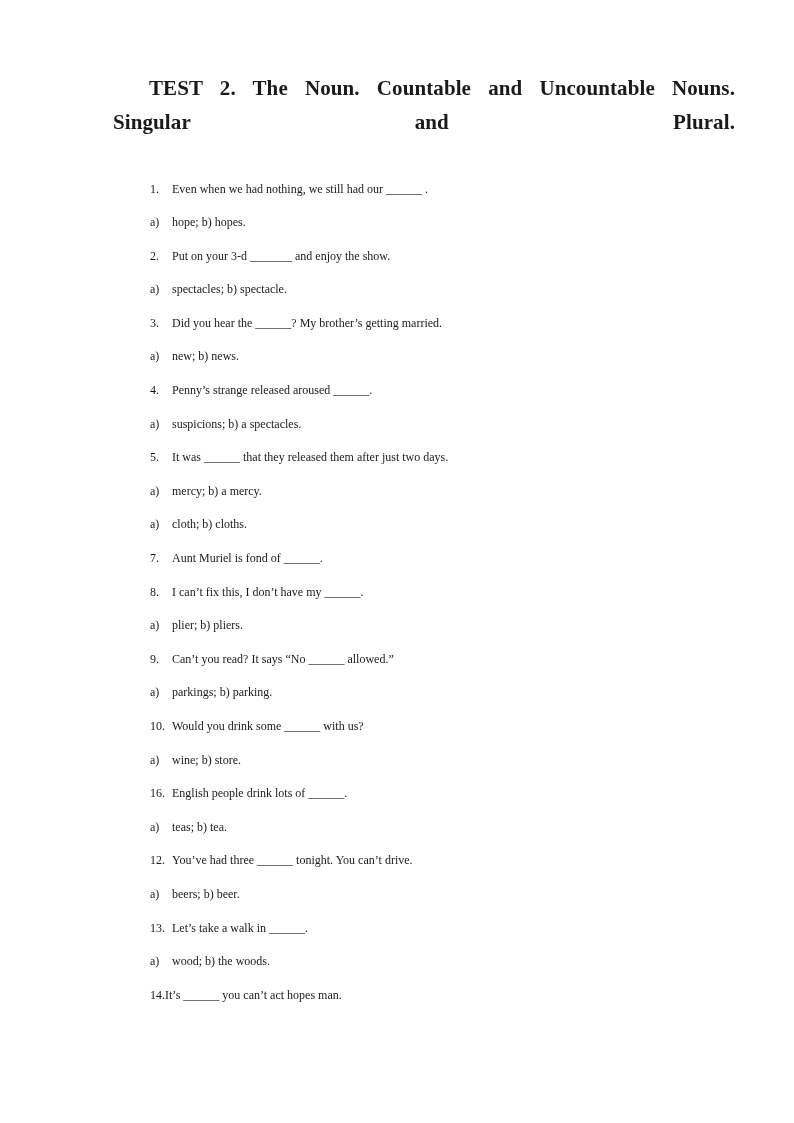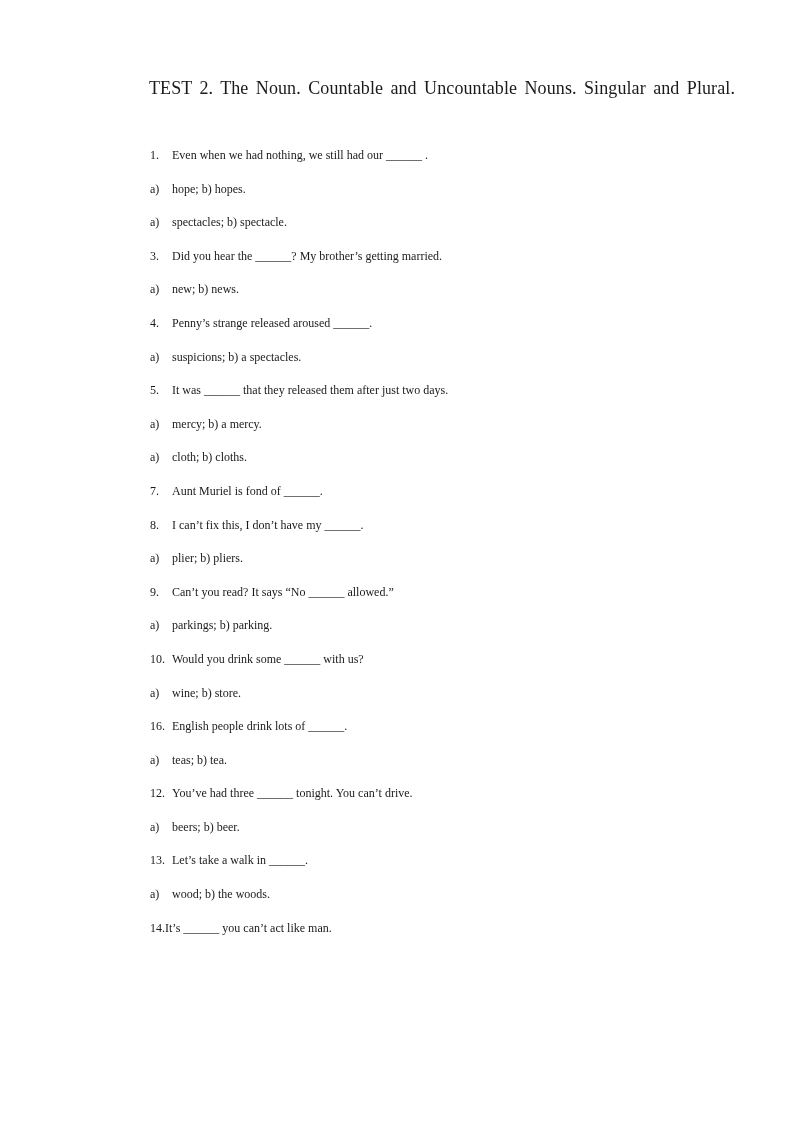--- a/index.html
+++ b/index.html
@@ -22,22 +22,22 @@
     padding: 0;
     overflow: hidden;
   }
   .doc-body {
     position: absolute;
     left: 113px;
     top: 72px;
     width: 622px;
   }
   .title {
-    font-size: 18px;
-    font-weight: normal;
+    font-size: 21px;
+    font-weight: bold;
     line-height: 33.5px;
     text-align: justify;
     text-justify: inter-word;
     text-indent: 36px;
     margin: 0 0 0 0;
     letter-spacing: 0.1px;
     word-spacing: 0.6px;
   }
   
   .title::after {
@@ -62,20 +62,21 @@
 </style>
 </head>
 <body>
 
 <div class="page">
   <div class="doc-body">
     <p class="title">TEST 2. The Noun. Countable and Uncountable Nouns. Singular and Plural.</p>
     <div id="question-list">
         <p class="line"><span class="lbl">1.</span><span class="txt">Even when we had nothing, we still had our ______ .</span></p>
         <p class="line"><span class="lbl">a)</span><span class="txt">hope; b) hopes.</span></p>
+        <p class="line"><span class="lbl">2.</span><span class="txt">Put on your 3-d _______ and enjoy the show.</span></p>
         <p class="line"><span class="lbl">a)</span><span class="txt">spectacles; b) spectacle.</span></p>
         <p class="line"><span class="lbl">3.</span><span class="txt">Did you hear the ______? My brother’s getting married.</span></p>
         <p class="line"><span class="lbl">a)</span><span class="txt">new; b) news.</span></p>
         <p class="line"><span class="lbl">4.</span><span class="txt">Penny’s strange released aroused ______.</span></p>
         <p class="line"><span class="lbl">a)</span><span class="txt">suspicions; b) a spectacles.</span></p>
         <p class="line"><span class="lbl">5.</span><span class="txt">It was ______ that they released them after just two days.</span></p>
         <p class="line"><span class="lbl">a)</span><span class="txt">mercy; b) a mercy.</span></p>
         <p class="line"><span class="lbl">a)</span><span class="txt">cloth; b) cloths.</span></p>
         <p class="line"><span class="lbl">7.</span><span class="txt">Aunt Muriel is fond of ______.</span></p>
         <p class="line"><span class="lbl">8.</span><span class="txt">I can’t fix this, I don’t have my ______.</span></p>
@@ -83,16 +84,16 @@
         <p class="line"><span class="lbl">9.</span><span class="txt">Can’t you read? It says “No ______ allowed.”</span></p>
         <p class="line"><span class="lbl">a)</span><span class="txt">parkings; b) parking.</span></p>
         <p class="line"><span class="lbl">10.</span><span class="txt">Would you drink some ______ with us?</span></p>
         <p class="line"><span class="lbl">a)</span><span class="txt">wine; b) store.</span></p>
         <p class="line"><span class="lbl">16.</span><span class="txt">English people drink lots of ______.</span></p>
         <p class="line"><span class="lbl">a)</span><span class="txt">teas; b) tea.</span></p>
         <p class="line"><span class="lbl">12.</span><span class="txt">You’ve had three ______ tonight. You can’t drive.</span></p>
         <p class="line"><span class="lbl">a)</span><span class="txt">beers; b) beer.</span></p>
         <p class="line"><span class="lbl">13.</span><span class="txt">Let’s take a walk in ______.</span></p>
         <p class="line"><span class="lbl">a)</span><span class="txt">wood; b) the woods.</span></p>
-        <p class="line tight"><span class="lbl">14.</span><span class="txt">It’s ______ you can’t act like man.</span></p>
+        <p class="line tight"><span class="lbl">14.</span><span class="txt">It’s ______ you can’t act hopes man.</span></p>
       </div>
   </div>
 </div>
 
 </body></html>

